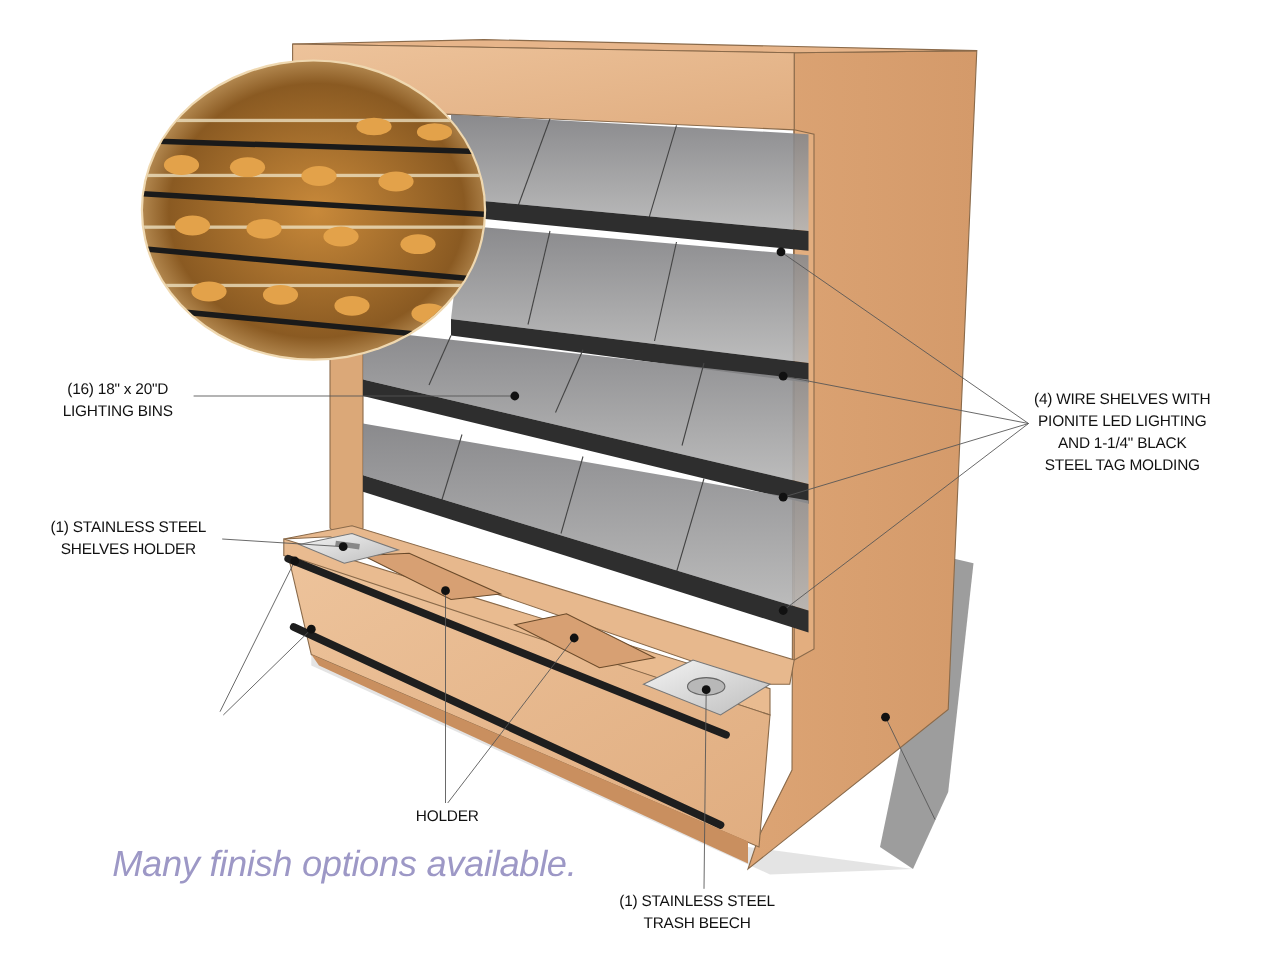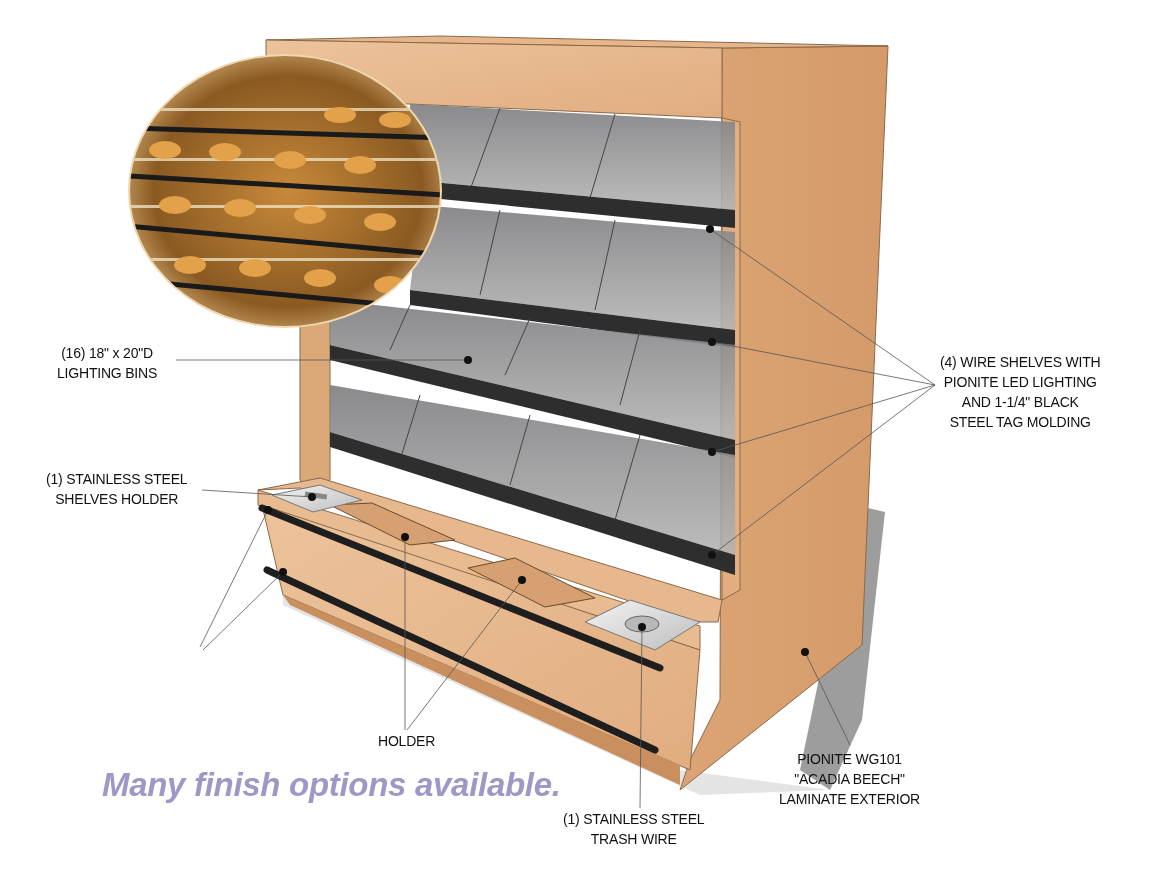--- a/index.html
+++ b/index.html
@@ -3,21 +3,21 @@
 <meta charset="utf-8">
 <style>
   html, body { margin: 0; padding: 0; background: #ffffff; }
   body { width: 1151px; height: 876px; position: relative; overflow: hidden;
          font-family: "Liberation Sans", "DejaVu Sans", sans-serif; }
   #stage { position: absolute; left: 0; top: 0; width: 1151px; height: 876px; }
   svg#art { position: absolute; left: 0; top: 0; }
   .label { position: absolute; color: #111; font-size: 14px; line-height: 20px;
            text-align: center; white-space: nowrap; letter-spacing: -0.2px; }
   .label span { display: block; }
-  .tagline { position: absolute; left: 102px; top: 766px; font-size: 33px; font-weight: bold;
+  .tagline { position: absolute; left: 102px; top: 766px; font-size: 33px; font-weight: normal;
              font-style: italic; color: #9d98c6; white-space: nowrap; letter-spacing: -0.3px; }
 </style>
 </head>
 <body>
 
 <div id="stage">
 
 <svg id="art" width="1151" height="876" viewBox="0 0 1151 876">
   <defs>
     <linearGradient id="wood" x1="0" y1="0" x2="1" y2="1">
@@ -210,24 +210,19 @@
   <span>SHELVES HOLDER</span>
 </div>
 
 
 <div class="label" style="left:378px; top:731px;">
   <span>HOLDER</span>
 </div>
 
 <div class="label" style="left:563px; top:809px;">
   <span>(1) STAINLESS STEEL</span>
-  <span>TRASH WIRE</span>
-</div>
-
-<div class="label" style="left:779px; top:749px;">
-  <span>PIONITE WG101</span>
-  <span>"ACADIA BEECH"</span>
-  <span>LAMINATE EXTERIOR</span>
-</div>
+  <span>TRASH BEECH</span>
+</div>
+
 
 <div class="tagline">Many finish options available.</div>
 
 </div>
 
 </body></html>

